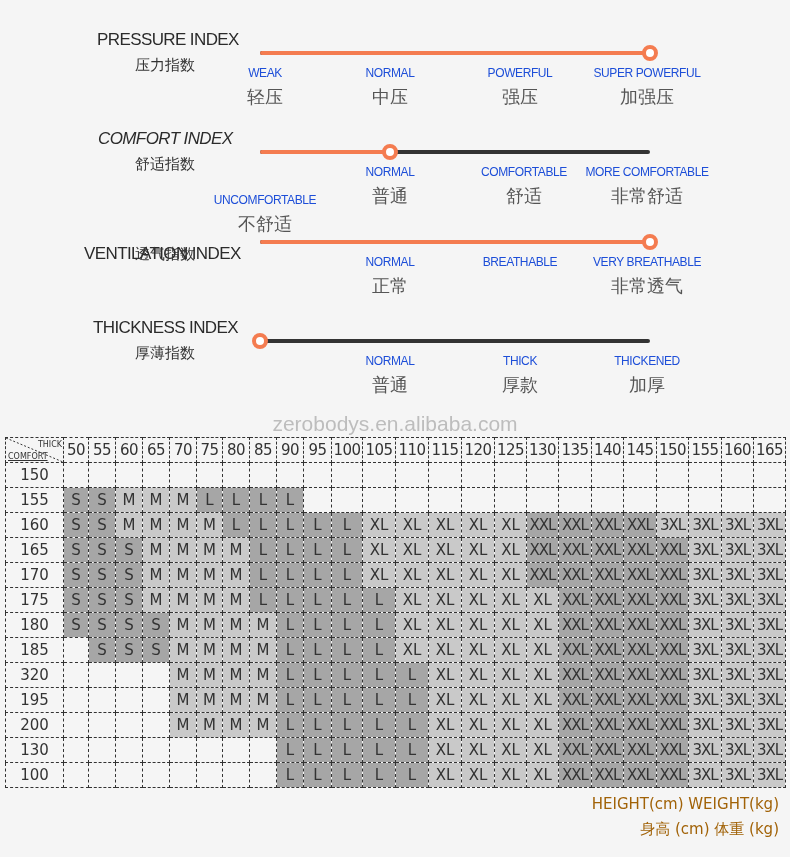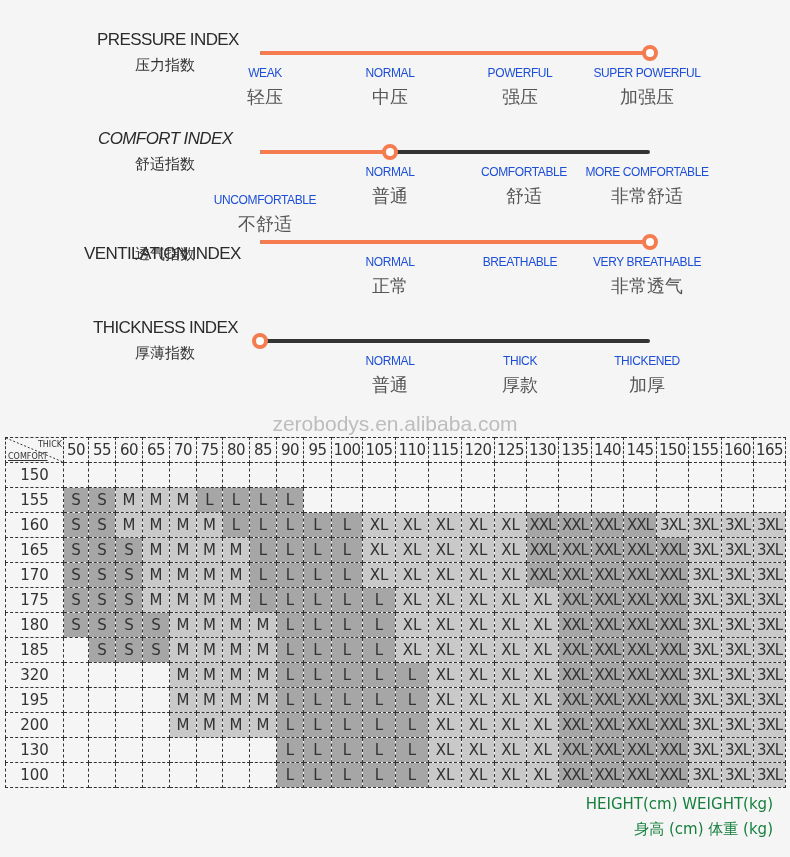--- a/index.html
+++ b/index.html
@@ -25,21 +25,21 @@
     font-size: 15px; color: #333; overflow: hidden; white-space: nowrap;
   }
   td.hdr-num { font-size: 16px; letter-spacing: -0.5px; }
   td.row-head { font-size: 16px; }
   td.dark { background: #a6a6a6; }
   td.light { background: #c9c9c9; }
   td.corner { position: relative; }
   .corner-w { position: absolute; right: 1px; top: 2px; font-size: 8px; }
   .corner-h { position: absolute; left: 2px; bottom: 1px; font-size: 8px; text-decoration: underline; }
   .corner-line { position: absolute; left: 0; top: 0; width: 100%; height: 100%; }
-  .footer { position: absolute; right: 17px; text-align: left; font-size: 15px; color: #15803d; }
+  .footer { position: absolute; right: 11px; text-align: left; font-size: 15px; color: #a16207; }
 </style>
 </head>
 <body>
 
 <div id="indices">
     <div class="index-block" style="top: 30px;">
       <div class="idx-title" style="left:97px;top:0px;">PRESSURE INDEX</div>
       <div class="idx-sub" style="top:26px;">压力指数</div>
       <div class="track track-bg" style="left:260px;width:390px;top:21px;"></div>
       <div class="track track-fill" style="left: 260px; top: 21px; width: 390px;"></div>

